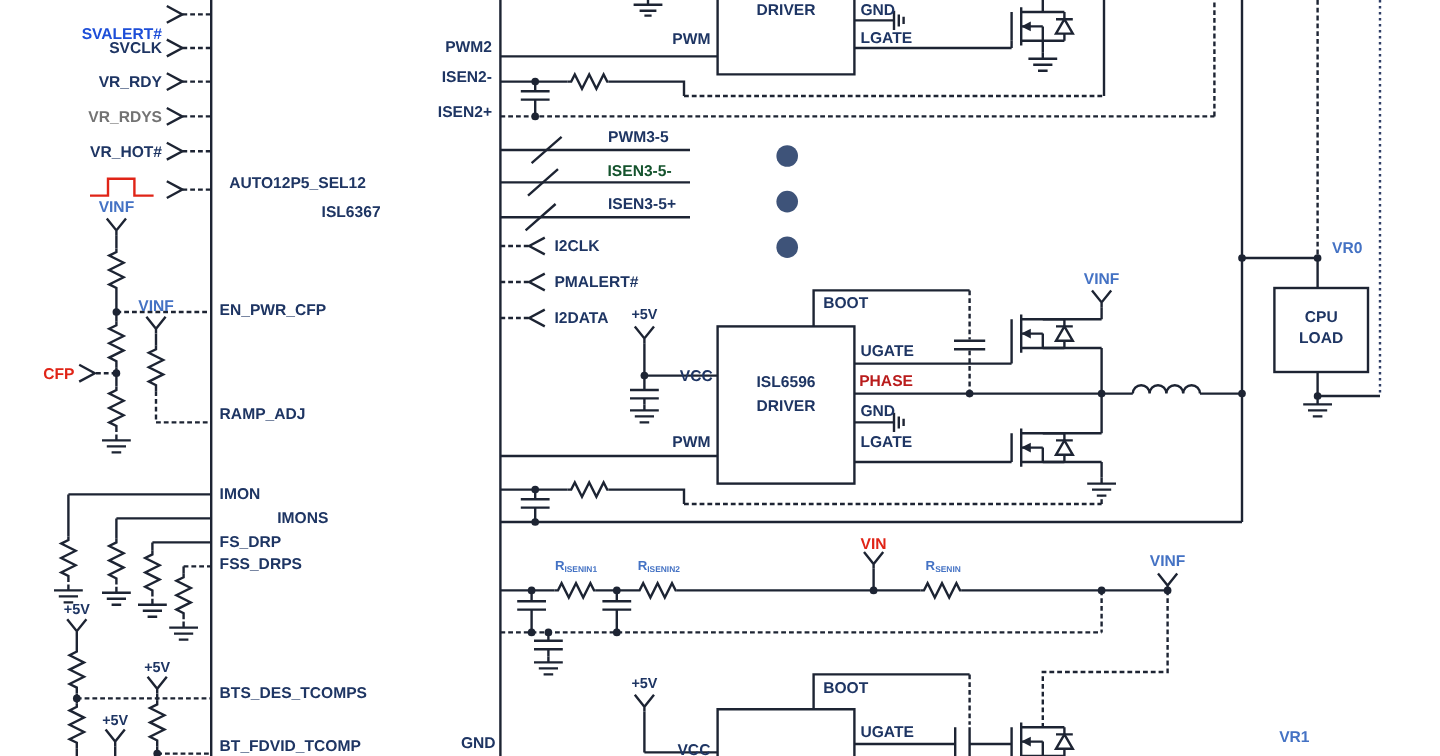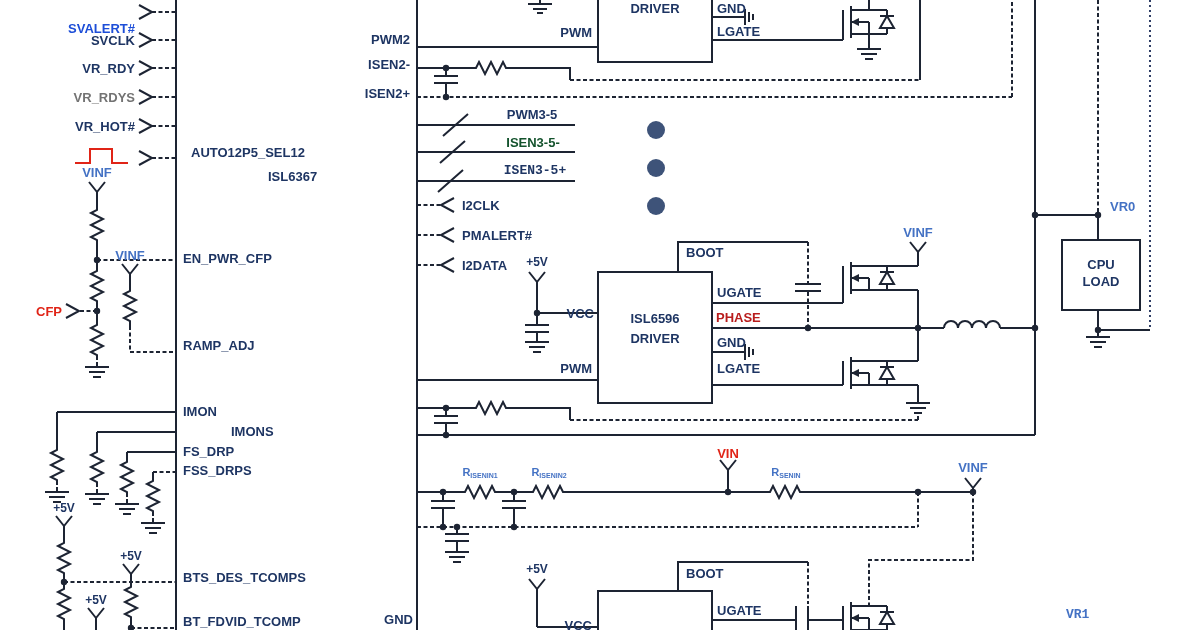--- a/index.html
+++ b/index.html
@@ -289,21 +289,21 @@
     <div class="lbl c" style="top: 556px; left: 131px; color: rgb(30, 53, 99); font-size: 12px;"><span>+5V</span></div>
     <div class="lbl c" style="top: 600px; left: 96px; color: rgb(30, 53, 99); font-size: 12px;"><span>+5V</span></div>
     <div class="lbl" style="top: 577px; left: 183px; color: rgb(30, 53, 99); text-align: right;"><span>BTS_DES_TCOMPS</span></div>
     <div class="lbl" style="top: 621px; left: 183px; color: rgb(30, 53, 99);"><span>BT_FDVID_TCOMP</span></div>
     <div class="lbl" style="top: 619px; right: 787px; color: rgb(30, 53, 99);"><span>GND</span></div>
     <div class="lbl" style="top: 39px; right: 790px; color: rgb(30, 53, 99);"><span>PWM2</span></div>
     <div class="lbl" style="top: 64px; right: 790px; color: rgb(30, 53, 99);"><span>ISEN2-</span></div>
     <div class="lbl" style="top: 93px; right: 790px; color: rgb(30, 53, 99);"><span>ISEN2+</span></div>
     <div class="lbl c" style="top: 114px; left: 532px; color: rgb(30, 53, 99);"><span>PWM3-5</span></div>
     <div class="lbl c" style="top: 142px; left: 533px; color: #14532d;"><span>ISEN3-5-</span></div>
-    <div class="lbl c" style="top: 170px; left: 535px; color: rgb(30, 53, 99); font-family: Liberation Mono, monospace;"><span>ISEN3-5+</span></div>
+    <div class="lbl c" style="top: 170px; left: 535px; color: rgb(30, 53, 99);"><span>ISEN3-5+</span></div>
     <div class="lbl" style="top: 205px; left: 462px; color: rgb(30, 53, 99);"><span>I2CLK</span></div>
     <div class="lbl" style="top: 235px; left: 462px; color: rgb(30, 53, 99);"><span>PMALERT#</span></div>
     <div class="lbl" style="top: 265px; left: 462px; color: rgb(30, 53, 99);"><span>I2DATA</span></div>
     <div class="lbl c" style="top: 262px; left: 537px; color: rgb(30, 53, 99); font-size: 12px;"><span>+5V</span></div>
     <div class="lbl" style="top: 313px; right: 606px; color: rgb(30, 53, 99);"><span>VCC</span></div>
     <div class="lbl" style="top: 368px; right: 608px; color: rgb(30, 53, 99);"><span>PWM</span></div>
     <div class="lbl" style="top: 32px; right: 608px; color: rgb(30, 53, 99);"><span>PWM</span></div>
     <div class="lbl c" style="top: 318px; left: 655px; color: rgb(30, 53, 99);"><span>ISL6596</span></div>
     <div class="lbl c" style="top: 338px; left: 655px; color: rgb(30, 53, 99);"><span>DRIVER</span></div>
     <div class="lbl c" style="top: 8px; left: 655px; color: rgb(30, 53, 99);"><span>DRIVER</span></div>
@@ -316,18 +316,18 @@
     <div class="lbl" style="top: 368px; left: 717px; color: rgb(30, 53, 99);"><span>LGATE</span></div>
     <div class="lbl c" style="top: 232px; left: 918px; color: rgb(68, 114, 196);"><span>VINF</span></div>
     <div class="lbl" style="top: 206px; left: 1110px; color: rgb(68, 114, 196);"><span>VR0</span></div>
     <div class="lbl c" style="top: 264px; left: 1101px; color: rgb(30, 53, 99);"><span>CPU</span></div>
     <div class="lbl c" style="top: 281px; left: 1101px; color: rgb(30, 53, 99);"><span>LOAD</span></div>
     <div class="lbl c" style="top: 453px; left: 728px; color: rgb(224, 36, 23);"><span>VIN</span></div>
     <div class="lbl c" style="top: 473px; left: 480px; color: rgb(68, 114, 196); font-size: 11px;"><span>R</span><sub>ISENIN1</sub></div>
     <div class="lbl c" style="top: 473px; left: 549px; color: rgb(68, 114, 196); font-size: 11px;"><span>R</span><sub>ISENIN2</sub></div>
     <div class="lbl c" style="top: 473px; left: 786px; color: rgb(68, 114, 196); font-size: 11px;"><span>R</span><sub>SENIN</sub></div>
     <div class="lbl c" style="top: 467px; left: 973px; color: rgb(68, 114, 196);"><span>VINF</span></div>
-    <div class="lbl" style="top: 614px; left: 1066px; color: rgb(68, 114, 196); font-family: Liberation Mono, monospace;"><span>VR1</span></div>
+    <div class="lbl" style="top: 614px; left: 1066px; color: rgb(68, 114, 196);"><span>VR1</span></div>
     <div class="lbl" style="top: 573px; left: 686px; color: rgb(30, 53, 99);"><span>BOOT</span></div>
     <div class="lbl" style="top: 610px; left: 717px; color: rgb(30, 53, 99);"><span>UGATE</span></div>
     <div class="lbl" style="top: 625px; right: 608px; color: rgb(30, 53, 99);"><span>VCC</span></div>
     <div class="lbl c" style="top: 569px; left: 537px; color: rgb(30, 53, 99); font-size: 12px;"><span>+5V</span></div>
   </div>
 
 </body></html>

